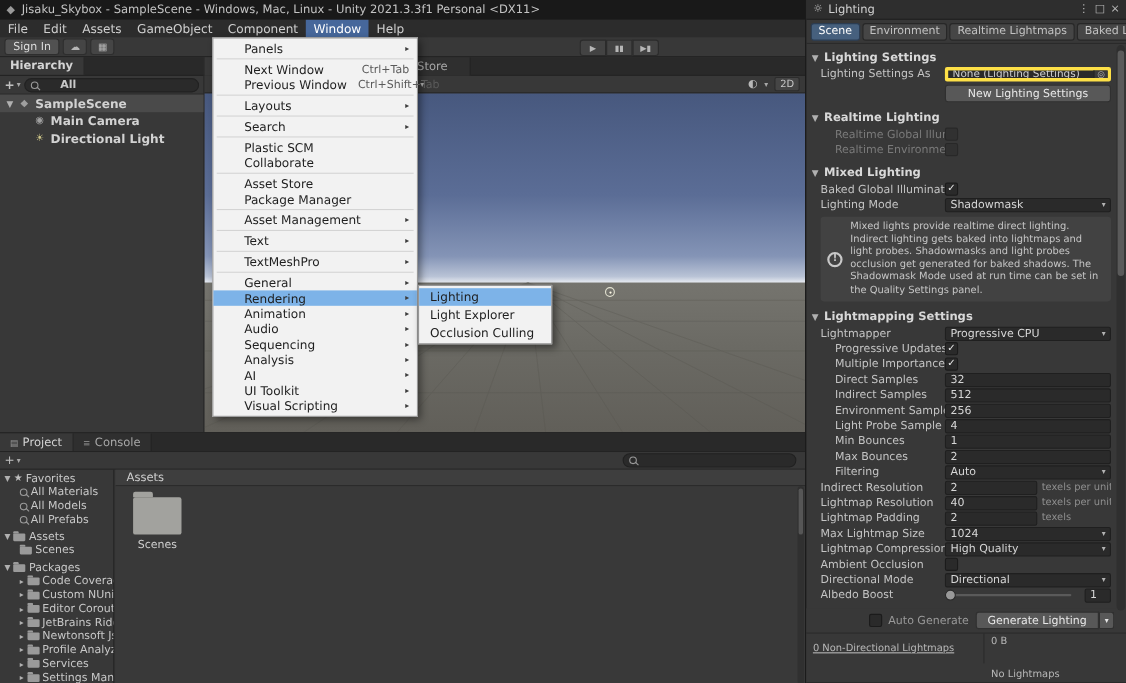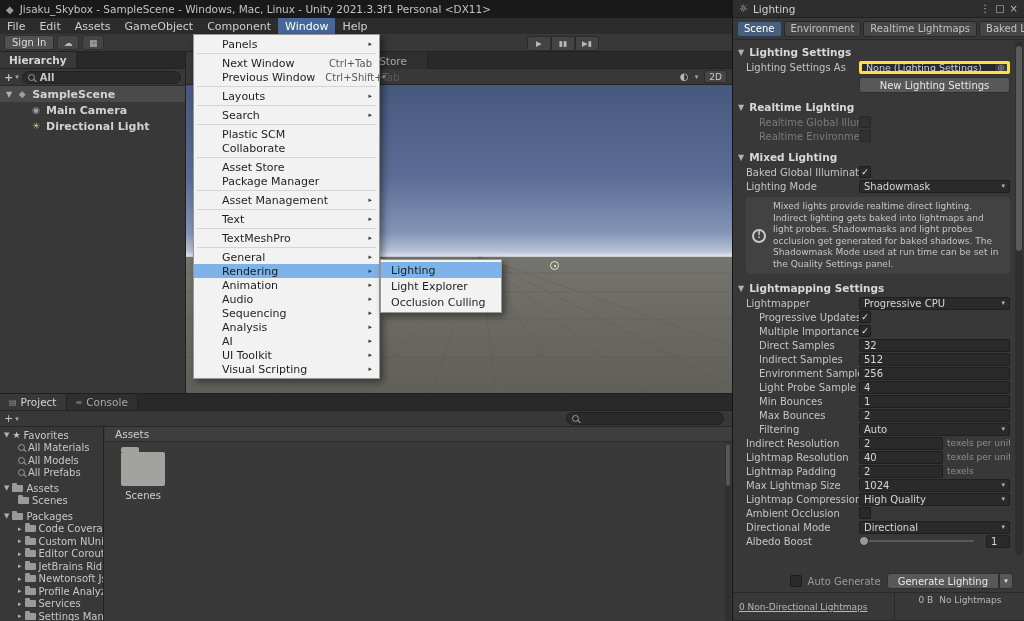--- a/index.html
+++ b/index.html
@@ -30,21 +30,21 @@
   .panel-tabbar{height:17px;background:#292929;display:flex;align-items:stretch;border-bottom:1px solid #232323;}
   .ptab{display:flex;align-items:center;gap:4px;padding:0 9px;font-size:10.5px;color:#a8a8a8;background:#2f2f2f;border-right:1px solid #242424;}
   .ptab.active{background:#383838;color:#d4d4d4;}
   .ptab .ticon{font-size:8px;color:#9a9a9a;}
 
   
   #hierarchy{left:0;top:52px;width:186px;height:341px;border-right:1px solid #202020;background:#383838;font-weight:bold;}
   #h-toolbar{height:17px;border-bottom:1px solid #2a2a2a;display:flex;align-items:center;padding:0 4px;gap:3px;}
   .h-plus{color:#c0c0c0;font-size:11px;display:flex;gap:2px;align-items:center;}
   .ddg{font-size:7px;color:#a8a8a8;}
-  .searchbox{flex:1;height:13px;background:#2a2a2a;border:1px solid #212121;border-radius:7px;display:flex;align-items:center;padding:0 5px;gap:5px;color:#c8c8c8;font-size:10px;}
+  .searchbox{flex:1;height:13px;background:#2a2a2a;border:1px solid #212121;border-radius:7px;display:flex;align-items:center;padding:0 5px;gap:20px;color:#c8c8c8;font-size:10px;}
   .mag{width:7px;height:7px;border:1px solid #9a9a9a;border-radius:50%;position:relative;flex-shrink:0;}
   .mag::after{content:'';position:absolute;width:4px;height:1px;background:#9a9a9a;transform:rotate(45deg);right:-3px;bottom:-1px;}
   .h-row{height:16px;display:flex;align-items:center;gap:4px;padding-left:6px;font-size:11px;color:#d2d2d2;}
   .h-row.scene{background:#4a4a4a;}
   .h-row.child{padding-left:30px;}
   .tree-icon{font-size:9px;color:#9f9f9f;width:12px;text-align:center;flex-shrink:0;}
   .tree-icon.light{color:#cbc387;}
   .fold{font-size:8px;color:#b0b0b0;}
 
   
@@ -117,21 +117,21 @@
   .slider-thumb{position:absolute;left:0;top:-4px;width:10px;height:10px;background:#999;border-radius:50%;border:1px solid #2a2a2a;}
   #lp-footer{position:absolute;left:0;bottom:0;width:292px;background:#383838;z-index:2;}
   #lp-generate-row{height:22px;display:flex;align-items:center;justify-content:flex-end;gap:6px;padding:0 12px;}
   #auto-generate-label{color:#9a9a9a;font-size:10px;}
   #generate-btn{height:16px;display:flex;}
   #generate-btn .main{padding:0 10px;border-radius:3px 0 0 3px;}
   #generate-btn .dd{width:14px;border-left:1px solid #2e2e2e;border-radius:0 3px 3px 0;font-size:7px;}
   #lp-stats{border-top:1px solid #2a2a2a;font-size:9px;color:#b8b8b8;}
   #lp-stats .top{display:flex;border-bottom:1px solid #2a2a2a;}
   #lp-stats .cell-l{width:162px;border-right:1px solid #2a2a2a;display:flex;align-items:center;padding:0 6px;height:27px;text-decoration:underline;}
-  #lp-stats .cell-r{flex:1;padding:2px 6px;display:flex;flex-direction:row;justify-content:center;gap:6px;}
+  #lp-stats .cell-r{flex:1;padding:2px 6px;display:flex;flex-direction:column;justify-content:space-between;gap:20px;}
   #lp-stats .bottom{height:14px;display:flex;align-items:center;padding:0 6px;}
   #lp-scrollbar{position:absolute;right:1px;top:41px;width:8px;height:514px;background:#2f2f2f;border-radius:4px;z-index:3;}
   #lp-scrollbar .thumb{position:absolute;left:1px;top:5px;width:6px;height:205px;background:#5a5a5a;border-radius:3px;}
 
   
   #window-menu{left:193px;top:34px;width:187px;background:#f2f2f2;border:1px solid #979797;box-shadow:3px 3px 7px rgba(0,0,0,.45);z-index:50;padding:2px 0;}
   .mitem{height:14px;display:flex;align-items:center;padding:0 7px 0 28px;color:#1e1e1e;font-size:11px;}
   .mitem .mlabel{flex:1;white-space:nowrap;}
   .mitem .mshortcut{color:#5a5a5a;font-size:10px;margin-left:10px;white-space:nowrap;}
   .mitem .marrow{color:#3c3c3c;font-size:7px;margin-left:6px;}

